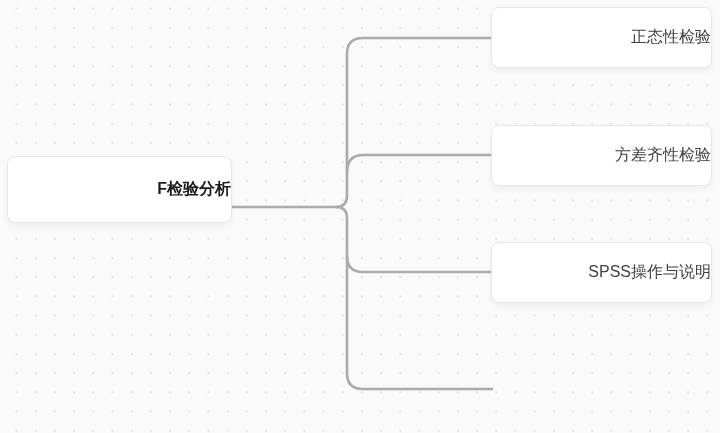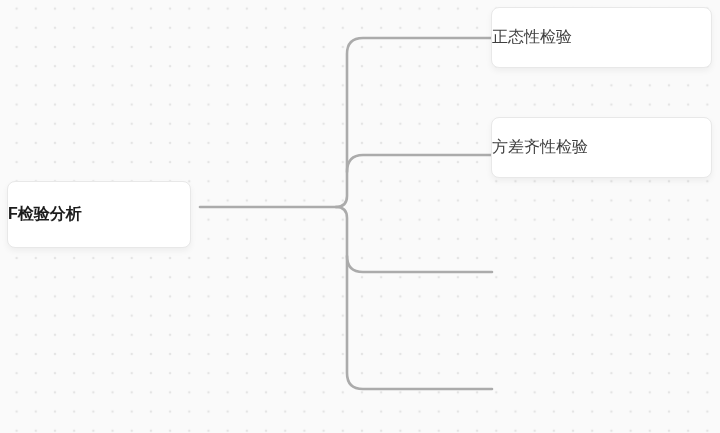--- a/index.html
+++ b/index.html
@@ -44,41 +44,41 @@
   }
   .node {
     position: absolute;
     box-sizing: border-box;
     background: var(--node-bg);
     border: 1px solid var(--node-border);
     border-radius: 8px;
     box-shadow: 0 3px 6px rgba(0,0,0,0.05);
     display: flex;
     align-items: center;
-    justify-content: flex-start;
+    justify-content: flex-end;
     font-size: 16px;
     color: var(--child-text);
     white-space: nowrap;
     cursor: default;
   }
   .node.root {
     left: 7px;
-    top: 181px;
-    width: 184px;
+    top: 156px;
+    width: 225px;
     height: 67px;
     font-weight: bold;
     color: var(--root-text);
   }
   .node.child {
     left: 491px;
     width: 221px;
     height: 61px;
   }
   .node.child.c0 { top: 7px; }
-  .node.child.c1 { top: 117px; }
+  .node.child.c1 { top: 125px; }
   .node.child.c2 { top: 242px; }
   .node.child.c3 { top: 359px; }
 </style>
 </head>
 <body style="--canvas-bg: #fafafa; --dot: #e4e4e4; --connector: #ababab; --node-bg: #ffffff; --node-border: #e8e8e8; --root-text: #1c1c1c; --child-text: #3f3f3f;">
 
 <div class="canvas">
 
   <svg class="connectors" viewBox="0 0 720 433" aria-hidden="true">
     <path d="M 200 207 L 336 207"></path>
@@ -93,15 +93,18 @@
   </div>
 
   <div class="node child c0">
     <span>正态性检验</span>
   </div>
 
   <div class="node child c1">
     <span>方差齐性检验</span>
   </div>
 
+  <div class="node child c2">
+    <span>SPSS操作与说明</span>
+  </div>
 
 
 </div>
 
 </body></html>

